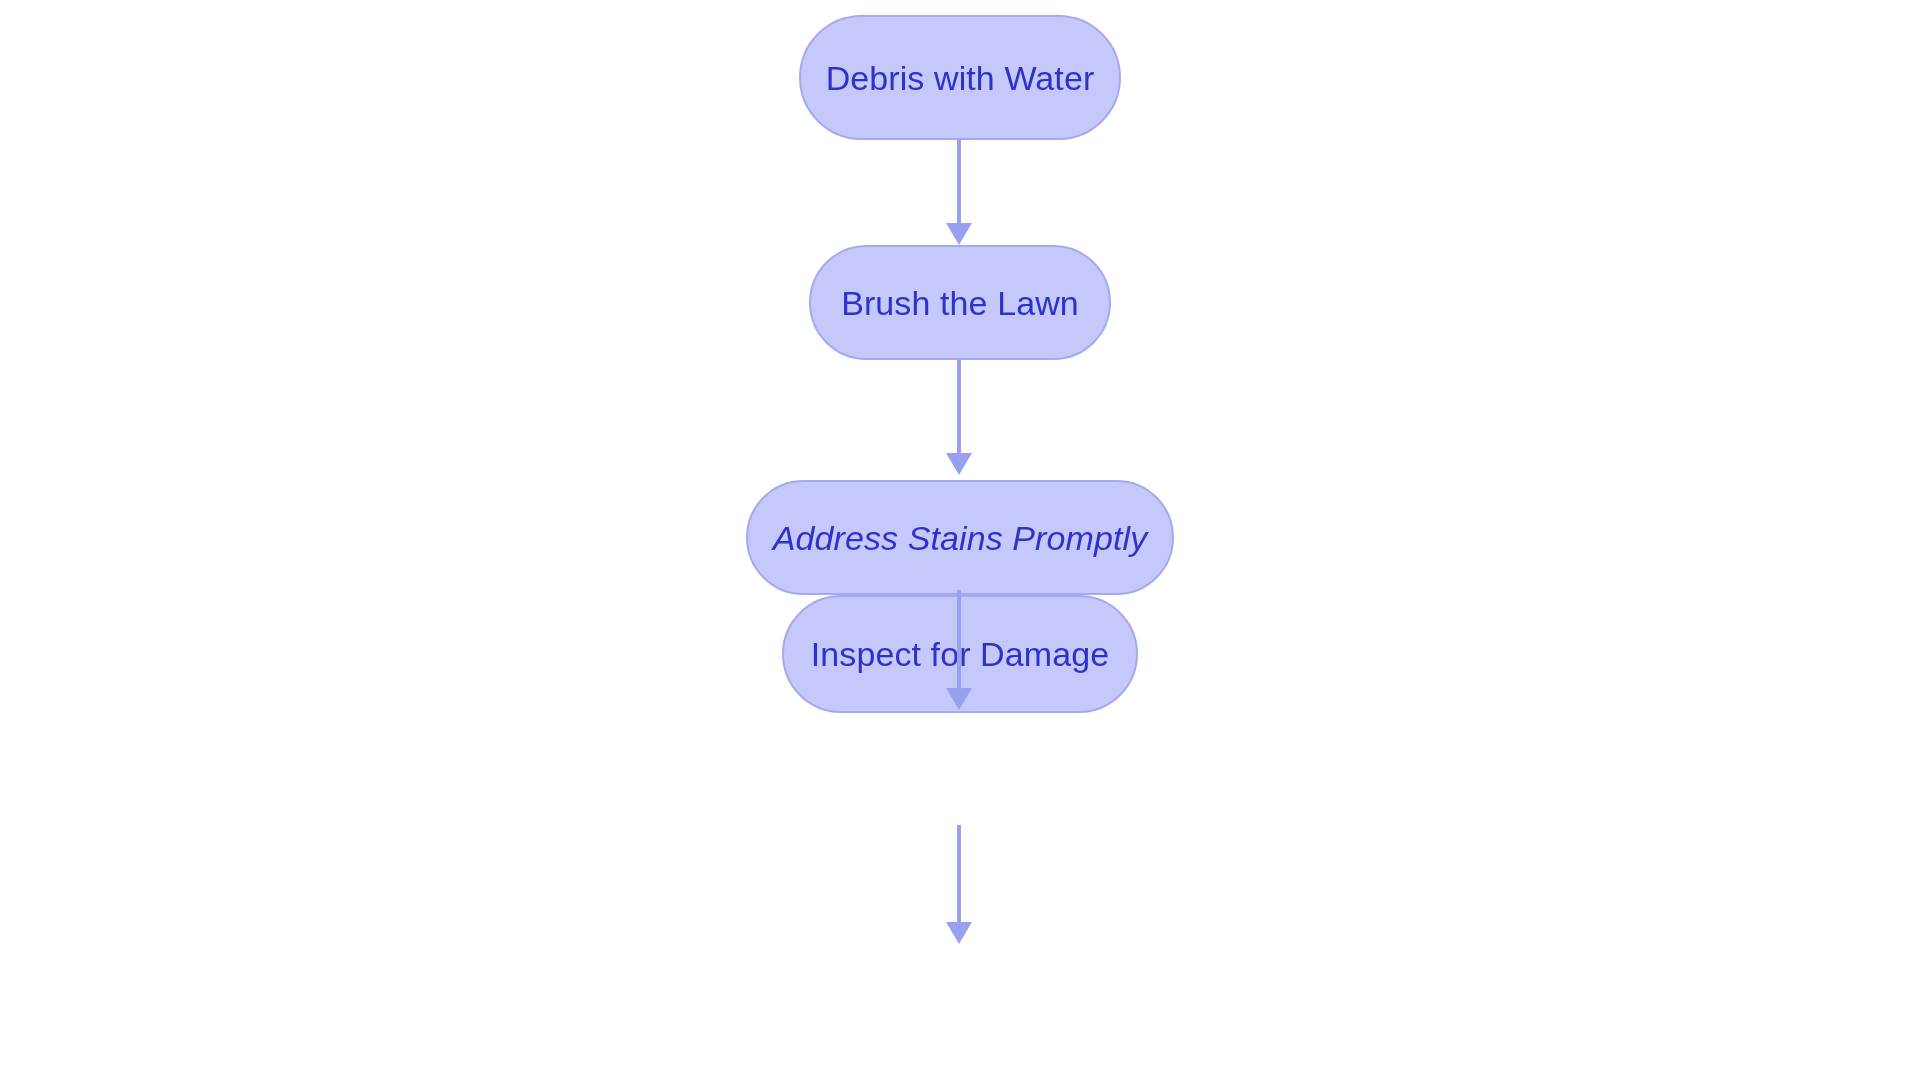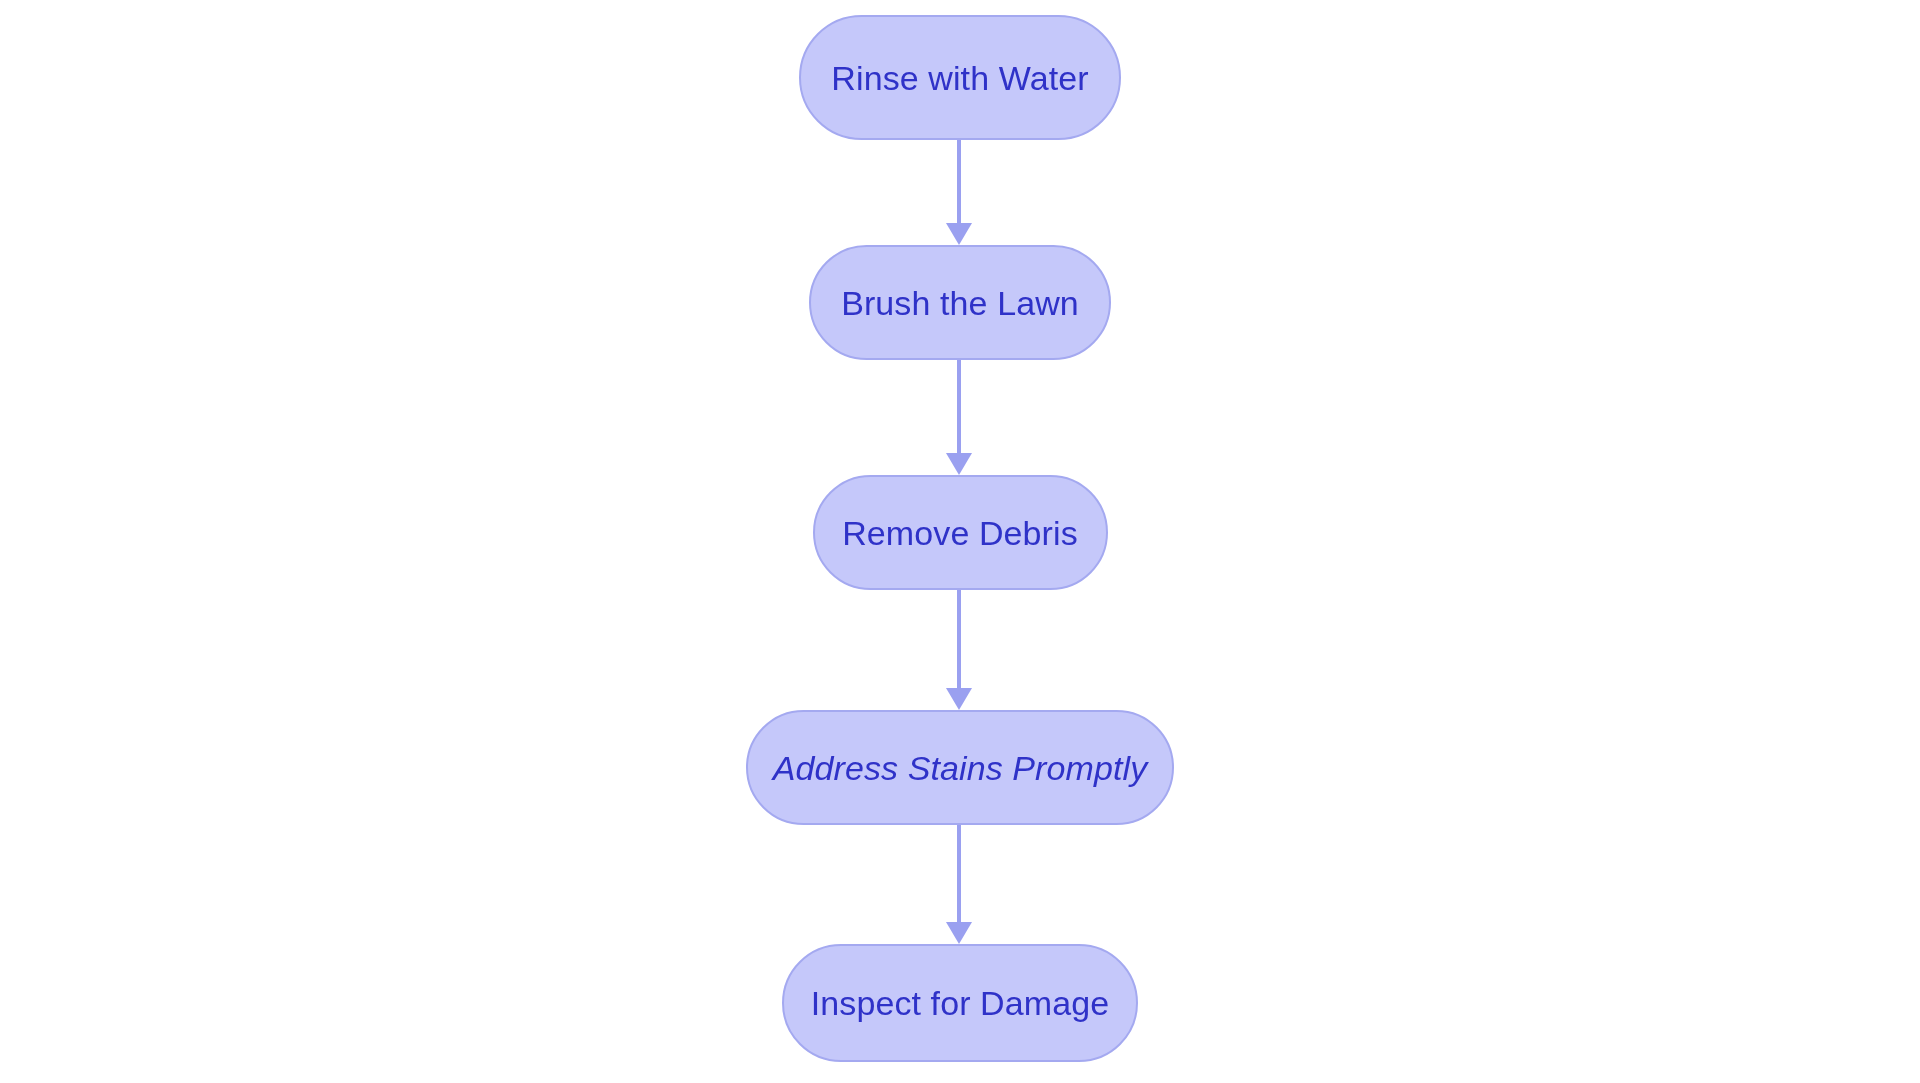--- a/index.html
+++ b/index.html
@@ -55,21 +55,21 @@
     font-size: 34px;
     line-height: 1;
     white-space: nowrap;
   }
 
   
   .node-0 { width: 322px; height: 125px; margin-top: 15px; }
   .node-1 { width: 302px; height: 115px; margin-top: 105px; justify-content: center; }
   .node-2 { width: 295px; height: 115px; margin-top: 115px; }
   .node-3 { width: 428px; height: 115px; margin-top: 120px; font-style: italic; }
-  .node-4 { width: 356px; height: 118px; margin-top: 119px; }
+  .node-4 { width: 356px; height: 118px; }
 
   
   .connector {
     position: absolute;
     left: 959px;
     width: 2px;
     transform: translateX(-1px);
   }
   .connector .conn-line {
     position: absolute;
@@ -101,30 +101,27 @@
   .connector-3 .conn-line { height: 97px; }
 </style>
 </head>
 <body>
 
 <div id="flowchart">
 
   <div class="flow-column">
 
     <div class="node node-0">
-      <span class="node-label">Rinse with Water</span>
+      <span class="node-label">Debris with Water</span>
     </div>
 
     <div class="node node-1">
       <span class="node-label">Brush the Lawn</span>
     </div>
 
-    <div class="node node-2">
-      <span class="node-label">Remove Debris</span>
-    </div>
 
     <div class="node node-3">
       <span class="node-label">Address Stains Promptly</span>
     </div>
 
     <div class="node node-4">
       <span class="node-label">Inspect for Damage</span>
     </div>
 
   </div>

